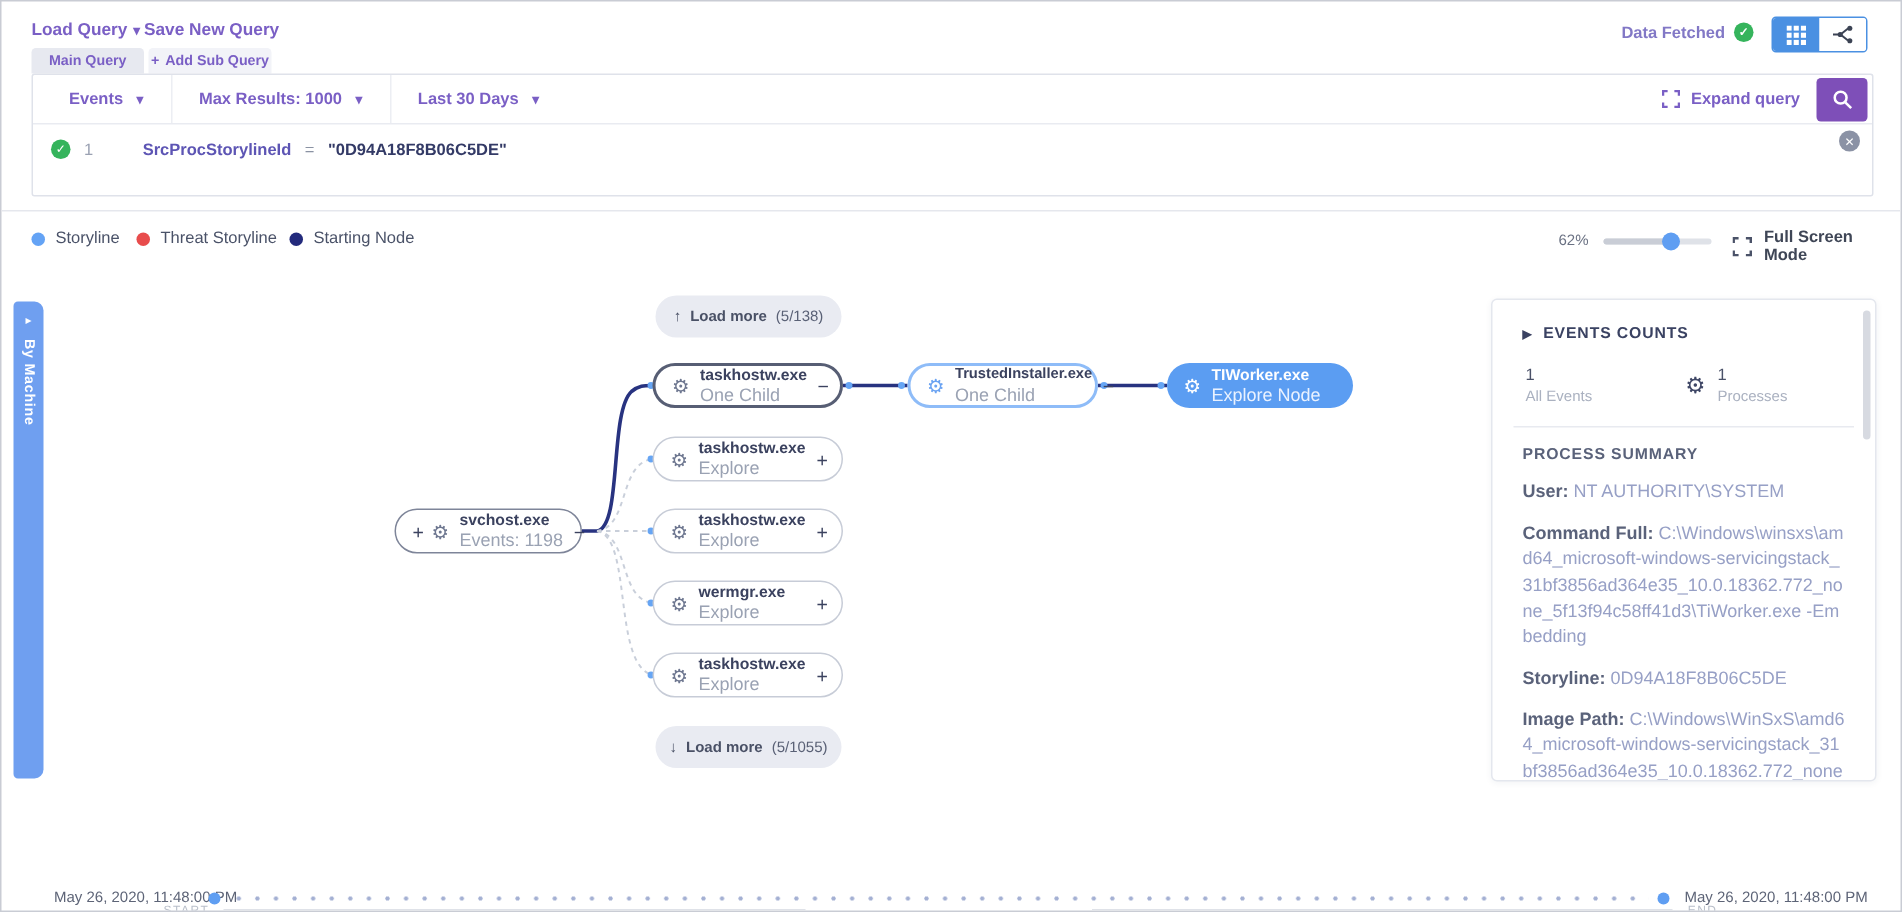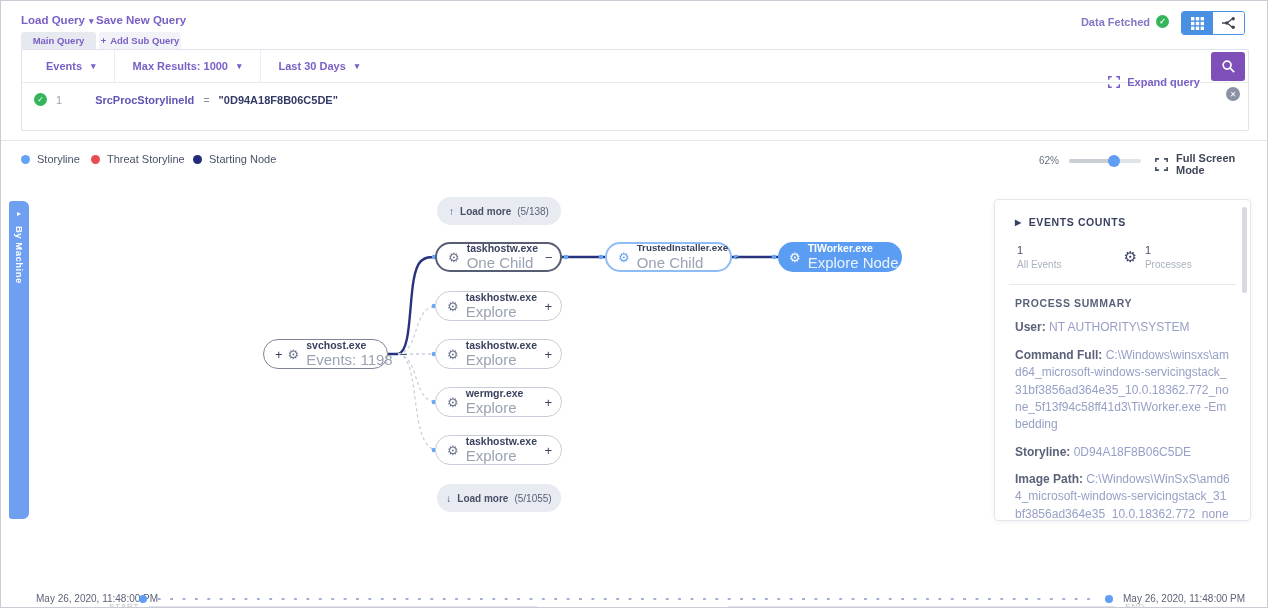--- a/index.html
+++ b/index.html
@@ -22,21 +22,21 @@
   .tab { position:absolute; top:31px; height:17px; display:flex; align-items:center; justify-content:center;
          font-size:9.5px; font-weight:700; color:#7a5fc5; border-radius:3px 3px 0 0; cursor:pointer; }
   .tab-main { left:20px; width:75px; background:#e7e9f0; }
   .tab-add { left:98px; width:82px; background:#f2f3f8; gap:4px; }
 
   
   .qpanel { position:absolute; left:20px; top:48px; width:1228px; height:82px; background:#fff;
             border:1px solid #dfe2ea; border-radius:2px; }
   .qfilters { position:relative; height:33px; border-bottom:1px solid #e9ebf1; display:flex; }
   .qf-item { padding:0 18px; font-size:11px; font-weight:700; color:#7a5fc5; cursor:pointer; height:100%; display:flex; align-items:center; gap:5px; border-right:1px solid #eceef3; }
-  .expand-q { position:absolute; right:48px; top:16px; height:100%; display:flex; align-items:center; gap:7px;
+  .expand-q { position:absolute; right:48px; top:0; height:100%; display:flex; align-items:center; gap:7px;
               font-size:11px; font-weight:700; color:#7a5fc5; cursor:pointer; }
   .search-btn { position:absolute; right:3px; top:2px; width:34px; height:29px; background:#7e4fb8; border-radius:3px;
                 display:flex; align-items:center; justify-content:center; cursor:pointer; }
   .qrow { position:relative; height:47px; }
   .qrow-line { position:absolute; left:12px; top:10px; display:flex; align-items:center; gap:9px; font-size:11px; }
   .qnum { color:#9aa1b2; }
   .qfield { color:#5d55b4; font-weight:700;margin-left:24px; }
   .qop { color:#8a92a3; }
   .qval { color:#333a66; font-weight:700; }
   .qclose { position:absolute; right:8px; top:4px; width:14px; height:14px; border-radius:50%; background:#8b92a5;
@@ -60,21 +60,21 @@
   .bm-arrow { font-size:8px; margin-top:8px; }
   .bm-label { writing-mode:vertical-rl; font-size:9.5px; letter-spacing:0.5px; margin-top:8px; font-weight:700; }
 
   
   .tree-svg { position:absolute; left:0; top:180px; z-index:0; }
   .node { position:absolute; z-index:2; height:30px; background:#fff; border:1.4px solid #c7ccd7; border-radius:16px;
           display:flex; align-items:center; padding:0 9px 0 11px; gap:7px; cursor:pointer; }
   .gear { font-size:13px; color:#6e7790; line-height:1; }
   .ntxt { display:flex; flex-direction:column; line-height:1.2; }
   .nname { font-size:10.5px; font-weight:700; color:#3b425f; white-space:nowrap; }
-  .nsub { font-size:15px; color:#9aa2b3; white-space:nowrap; }
+  .nsub { font-size:12px; color:#9aa2b3; white-space:nowrap; }
   .nact { margin-left:auto; font-size:13px; color:#3b425f; cursor:pointer; line-height:1; }
   .nact-left { margin-left:0; margin-right:-2px; }
   .node.sel { background:#5b9df2; border:none; }
   .node.sel .nname, .node.sel .nsub, .node.sel .gear { color:#fff; }
   .load-more { position:absolute; z-index:2; width:124px; height:28px; background:#e9ebf2; border-radius:14px;
                display:flex; align-items:center; justify-content:center; gap:6px; font-size:10px; font-weight:700;
                color:#4a5166; cursor:pointer; }
   .lm-count { font-weight:400; color:#5a6176; }
 
   

